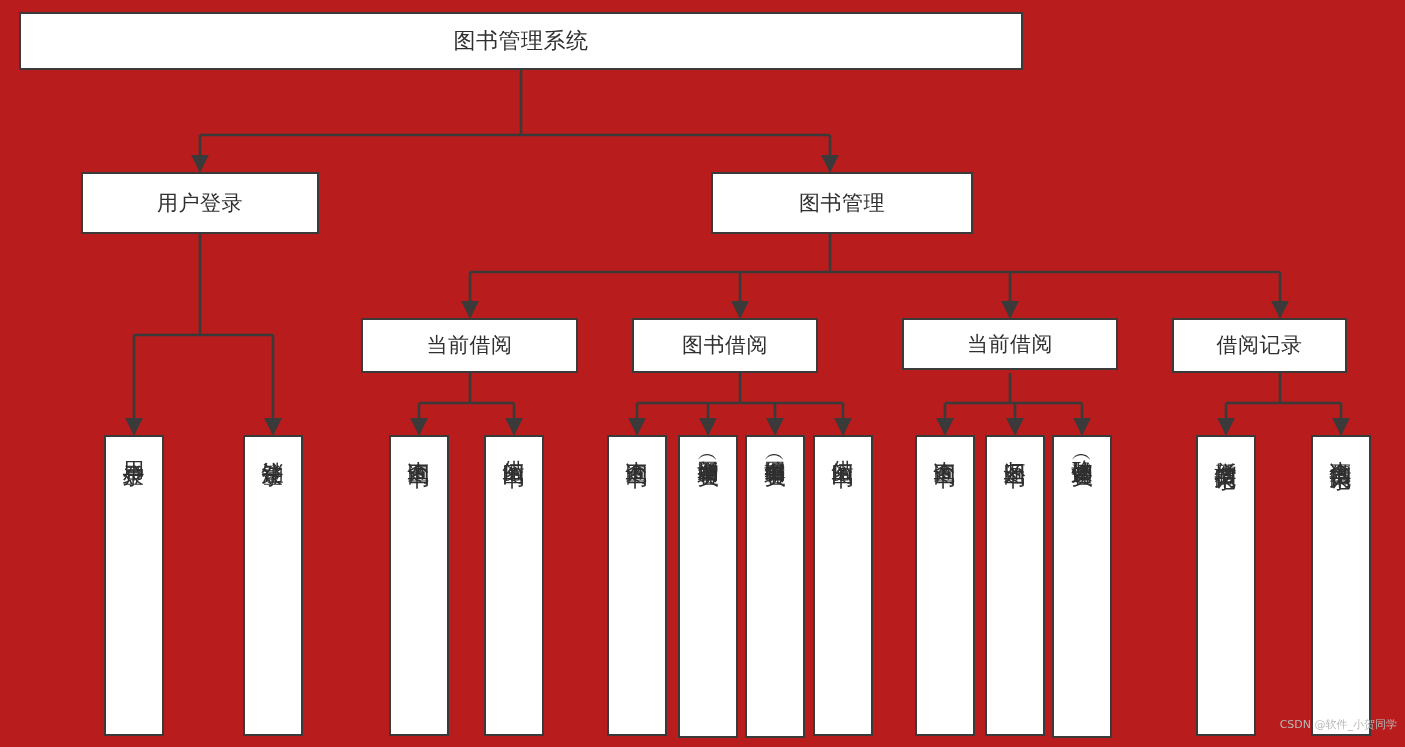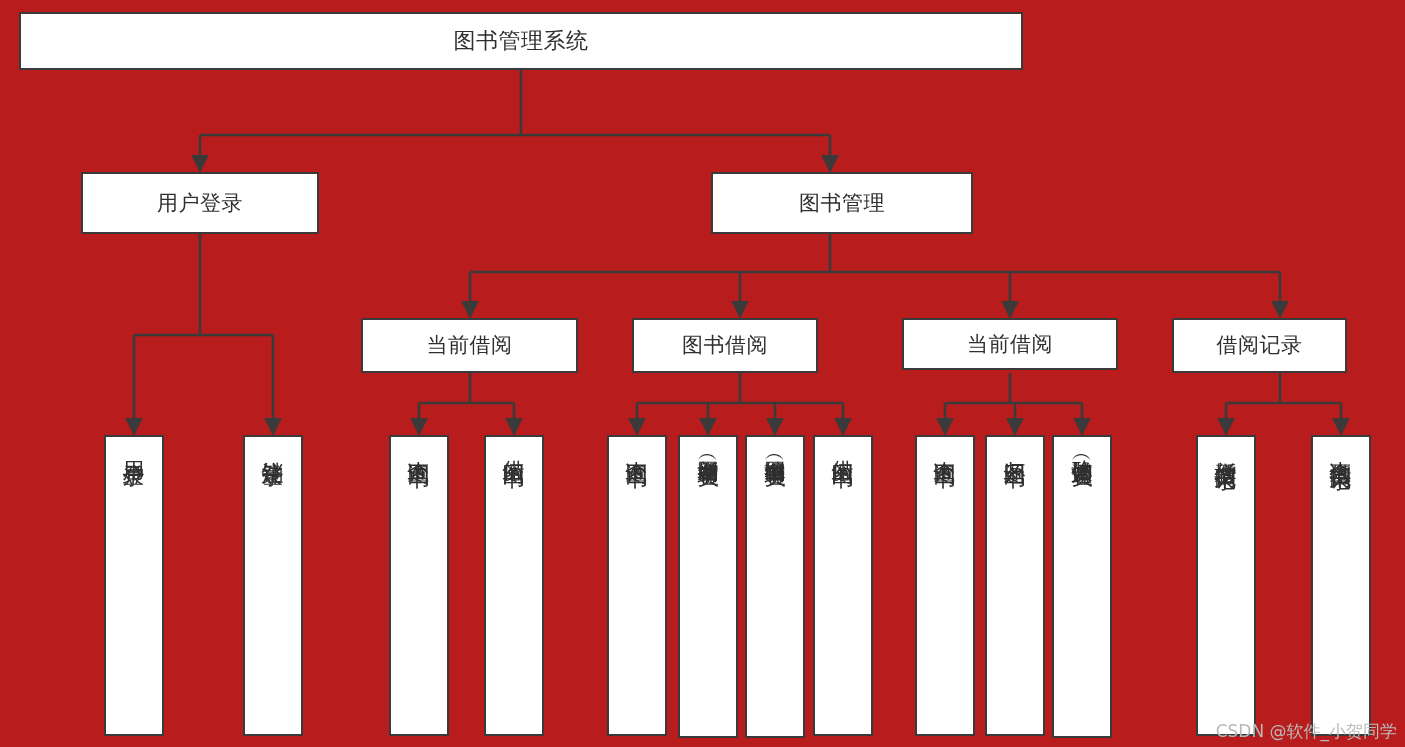--- a/index.html
+++ b/index.html
@@ -64,22 +64,22 @@
     letter-spacing: 2px;
     white-space: nowrap;
   }
   .node.v.tall .node-label {
     font-size: 21px;
     letter-spacing: 1px;
   }
   #watermark {
     position: absolute;
     right: 8px;
-    bottom: 4px;
-    font-size: 17px;
+    bottom: 15px;
+    font-size: 11px;
     color: #b9b9b9;
     white-space: nowrap;
     z-index: 5;
     font-family: "DejaVu Sans", "Liberation Sans", sans-serif;
   }
 </style>
 </head>
 <body>
 
 <div id="diagram-root">

